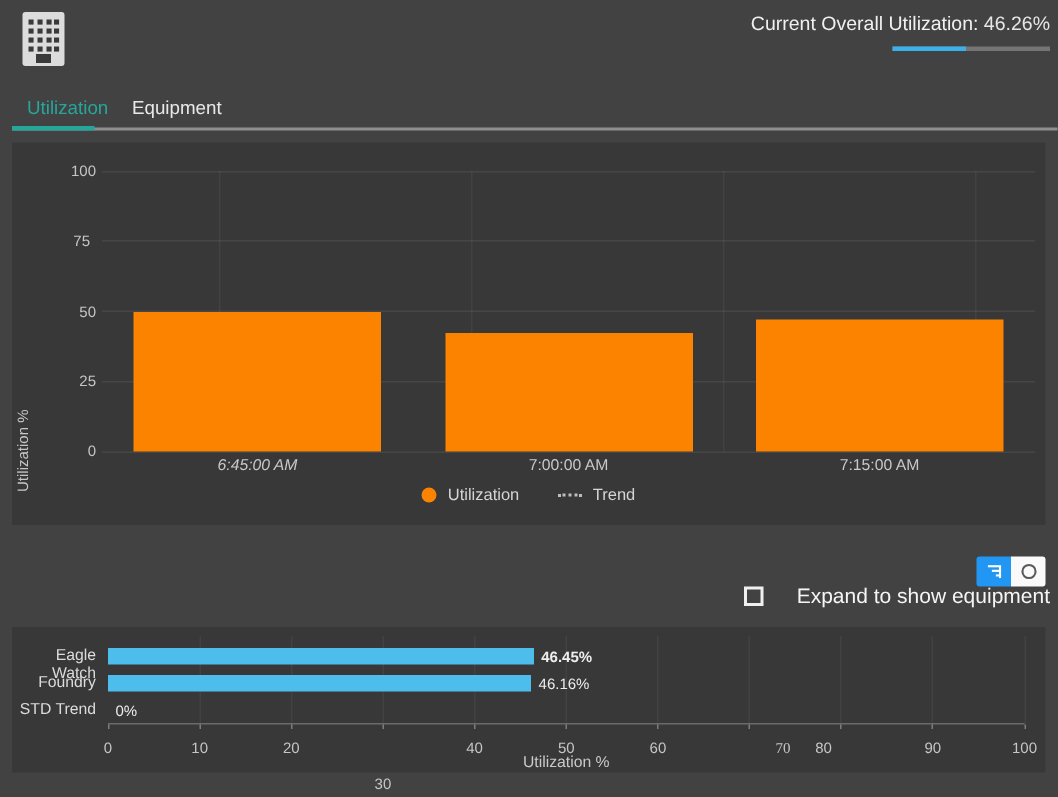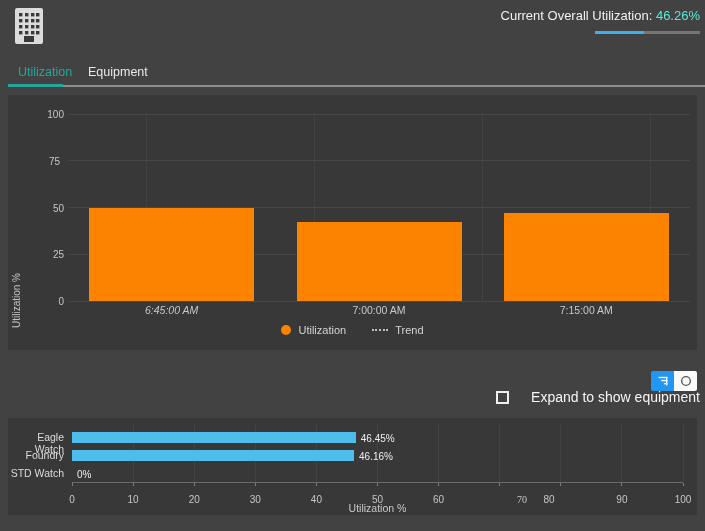--- a/index.html
+++ b/index.html
@@ -15,21 +15,21 @@
   
   .bldg-icon { position:absolute; left:14px; top:7px; width:30px; height:38px; }
   .page-title {
     position:absolute; left:56px; top:12px;
     font-size:22px; font-weight:400; color:#ececec; letter-spacing:.3px;
   }
   .overall {
     position:absolute; right:5px; top:8px; width:300px;
     text-align:right; font-size:13px; color:#f0f0f0;
   }
-  .overall .val { color:#5eead4; }
+  .overall .val { color:#e5e5e5; }
   .progress {
     position:absolute; left:595px; top:31px; width:105px; height:3px;
     background:#757575;
   }
   .progress .fill { height:100%; background:#3cb0ea; }
 
   
   .tab { position:absolute; top:65px; font-size:12.5px; cursor:pointer; }
   .tab.t0 { left:18px; color:#26a69a; }
   .tab.t1 { left:88px; color:#e8e8e8; }
@@ -203,34 +203,34 @@
   </div>
   <label class="checkbox-row">
     <span class="checkbox"></span>
     <span class="checkbox-label">Expand to show equipment</span>
   </label>
 
   <section class="panel panel2">
     <div id="c2-labels">
         <div class="row-label" style="top: 13px;">Eagle Watch</div>
         <div class="row-label" style="top: 31px;">Foundry</div>
-        <div class="row-label" style="top: 49px;">STD Watch</div>
+        <div class="row-label" style="top: 49px;">STD Trend</div>
       </div>
     <div id="c2-plot">
         <div class="xtick-mark" style="left: -0.5px;"></div>
         <div class="xtick-label" style="left: 0px;">0</div>
         <div class="grid-v" style="left: 60.6px; background: rgba(255, 255, 255, 0.05);"></div>
         <div class="xtick-mark" style="left: 60.6px;"></div>
         <div class="xtick-label" style="left: 61.1px;">10</div>
         <div class="grid-v" style="left: 121.7px; background: rgba(255, 255, 255, 0.05);"></div>
         <div class="xtick-mark" style="left: 121.7px;"></div>
         <div class="xtick-label" style="left: 122.2px;">20</div>
         <div class="grid-v" style="left: 182.8px; background: rgba(255, 255, 255, 0.05);"></div>
         <div class="xtick-mark" style="left: 182.8px;"></div>
-        <div class="xtick-label" style="left: 183.3px;">30</div>
+        <div class="xtick-label" style="left: 183.3px; margin-top: 24px;">30</div>
         <div class="grid-v" style="left: 243.9px; background: rgba(255, 255, 255, 0.05);"></div>
         <div class="xtick-mark" style="left: 243.9px;"></div>
         <div class="xtick-label" style="left: 244.4px;">40</div>
         <div class="grid-v" style="left: 305px; background: rgba(255, 255, 255, 0.05);"></div>
         <div class="xtick-mark" style="left: 305px;"></div>
         <div class="xtick-label" style="left: 305.5px;">50</div>
         <div class="grid-v" style="left: 366.1px; background: rgba(255, 255, 255, 0.05);"></div>
         <div class="xtick-mark" style="left: 366.1px;"></div>
         <div class="xtick-label" style="left: 366.6px;">60</div>
         <div class="grid-v" style="left: 427.2px; background: rgba(255, 255, 255, 0.05);"></div>
@@ -239,21 +239,21 @@
         <div class="grid-v" style="left: 488.3px; background: rgba(255, 255, 255, 0.05);"></div>
         <div class="xtick-mark" style="left: 488.3px;"></div>
         <div class="xtick-label" style="left: 477px;">80</div>
         <div class="grid-v" style="left: 549.4px; background: rgba(255, 255, 255, 0.05);"></div>
         <div class="xtick-mark" style="left: 549.4px;"></div>
         <div class="xtick-label" style="left: 549.9px;">90</div>
         <div class="grid-v" style="left: 610.5px; background: rgba(255, 255, 255, 0.05);"></div>
         <div class="xtick-mark" style="left: 610.5px;"></div>
         <div class="xtick-label" style="left: 611px;">100</div>
         <div class="hbar" style="top: 8px; width: 283.81px; background: rgb(77, 189, 236);"></div>
-        <div class="hbar-value" style="left: 288.81px; top: 9px;">46.45%</div>
+        <div class="hbar-value" style="left: 288.81px; top: 9px; font-weight: bold;">46.45%</div>
         <div class="hbar" style="top: 26px; width: 282.038px; background: rgb(77, 189, 236);"></div>
         <div class="hbar-value" style="left: 287.038px; top: 27px;">46.16%</div>
         <div class="hbar-value" style="left: 5px; top: 45px;">0%</div>
       </div>
     <div class="x-axis-title">Utilization %</div>
   </section>
 
 </div>
 
 </body></html>

